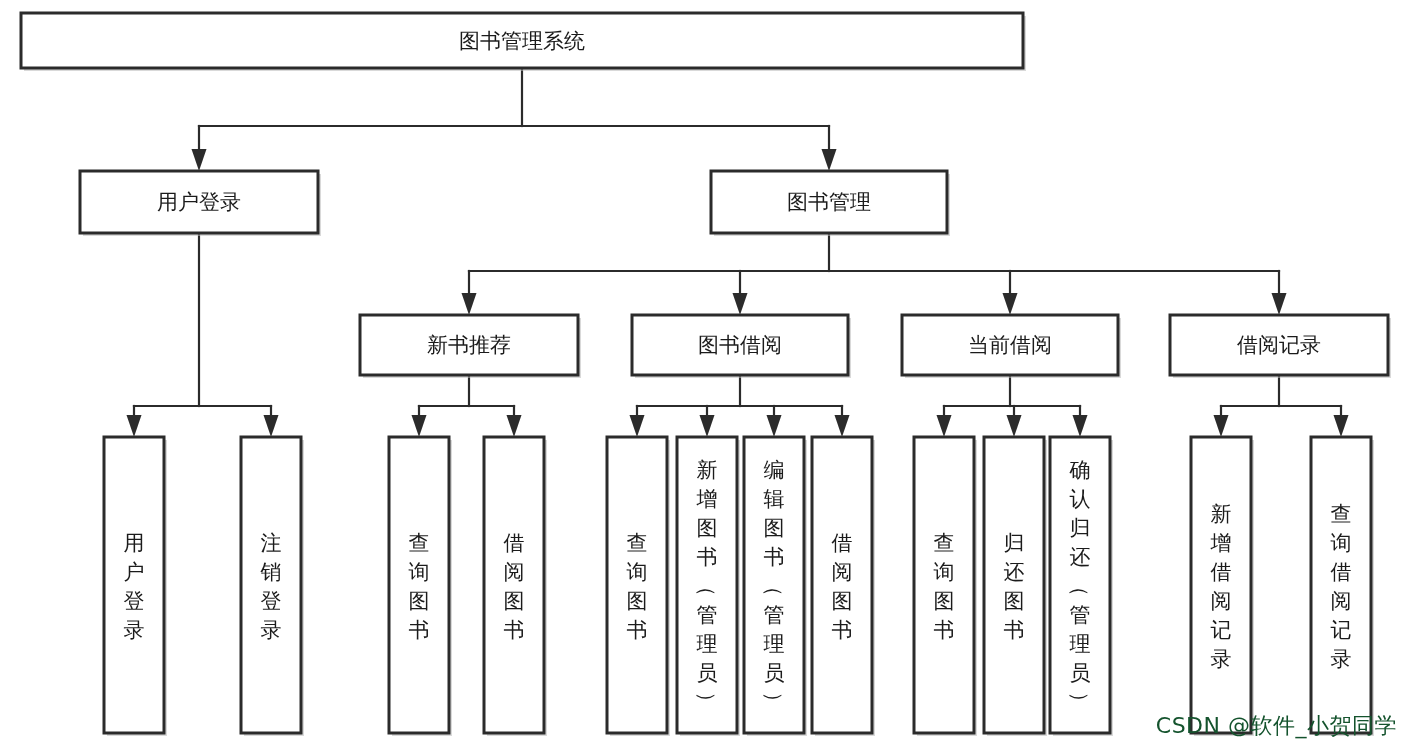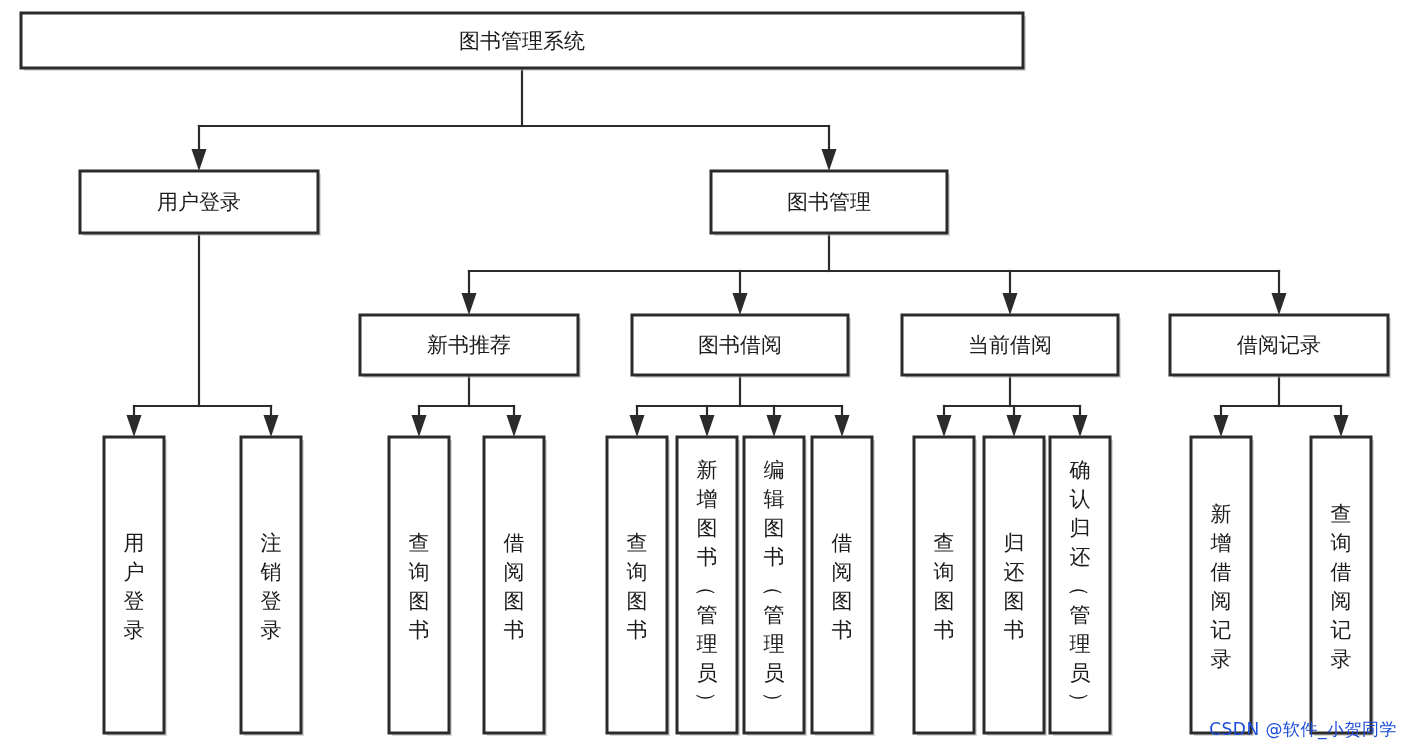--- a/index.html
+++ b/index.html
@@ -56,22 +56,22 @@
     fill: #1b1b1b;
     font-family: "DejaVu Sans", "Liberation Sans", sans-serif;
     font-size: 21px;
     text-anchor: middle;
   }
   .watermark {
     position: absolute;
     right: 8px;
     bottom: 6px;
     font-family: "DejaVu Sans", "Liberation Sans", sans-serif;
-    font-size: 17px;
-    color: #1d4ed8;
+    font-size: 22px;
+    color: #14532d;
     letter-spacing: 0.5px;
     white-space: nowrap;
     pointer-events: none;
   }
 </style>
 </head>
 <body>
 
 <div id="diagram-root">
   <svg id="tree-svg" viewBox="0 0 1405 747" xmlns="http://www.w3.org/2000/svg">

